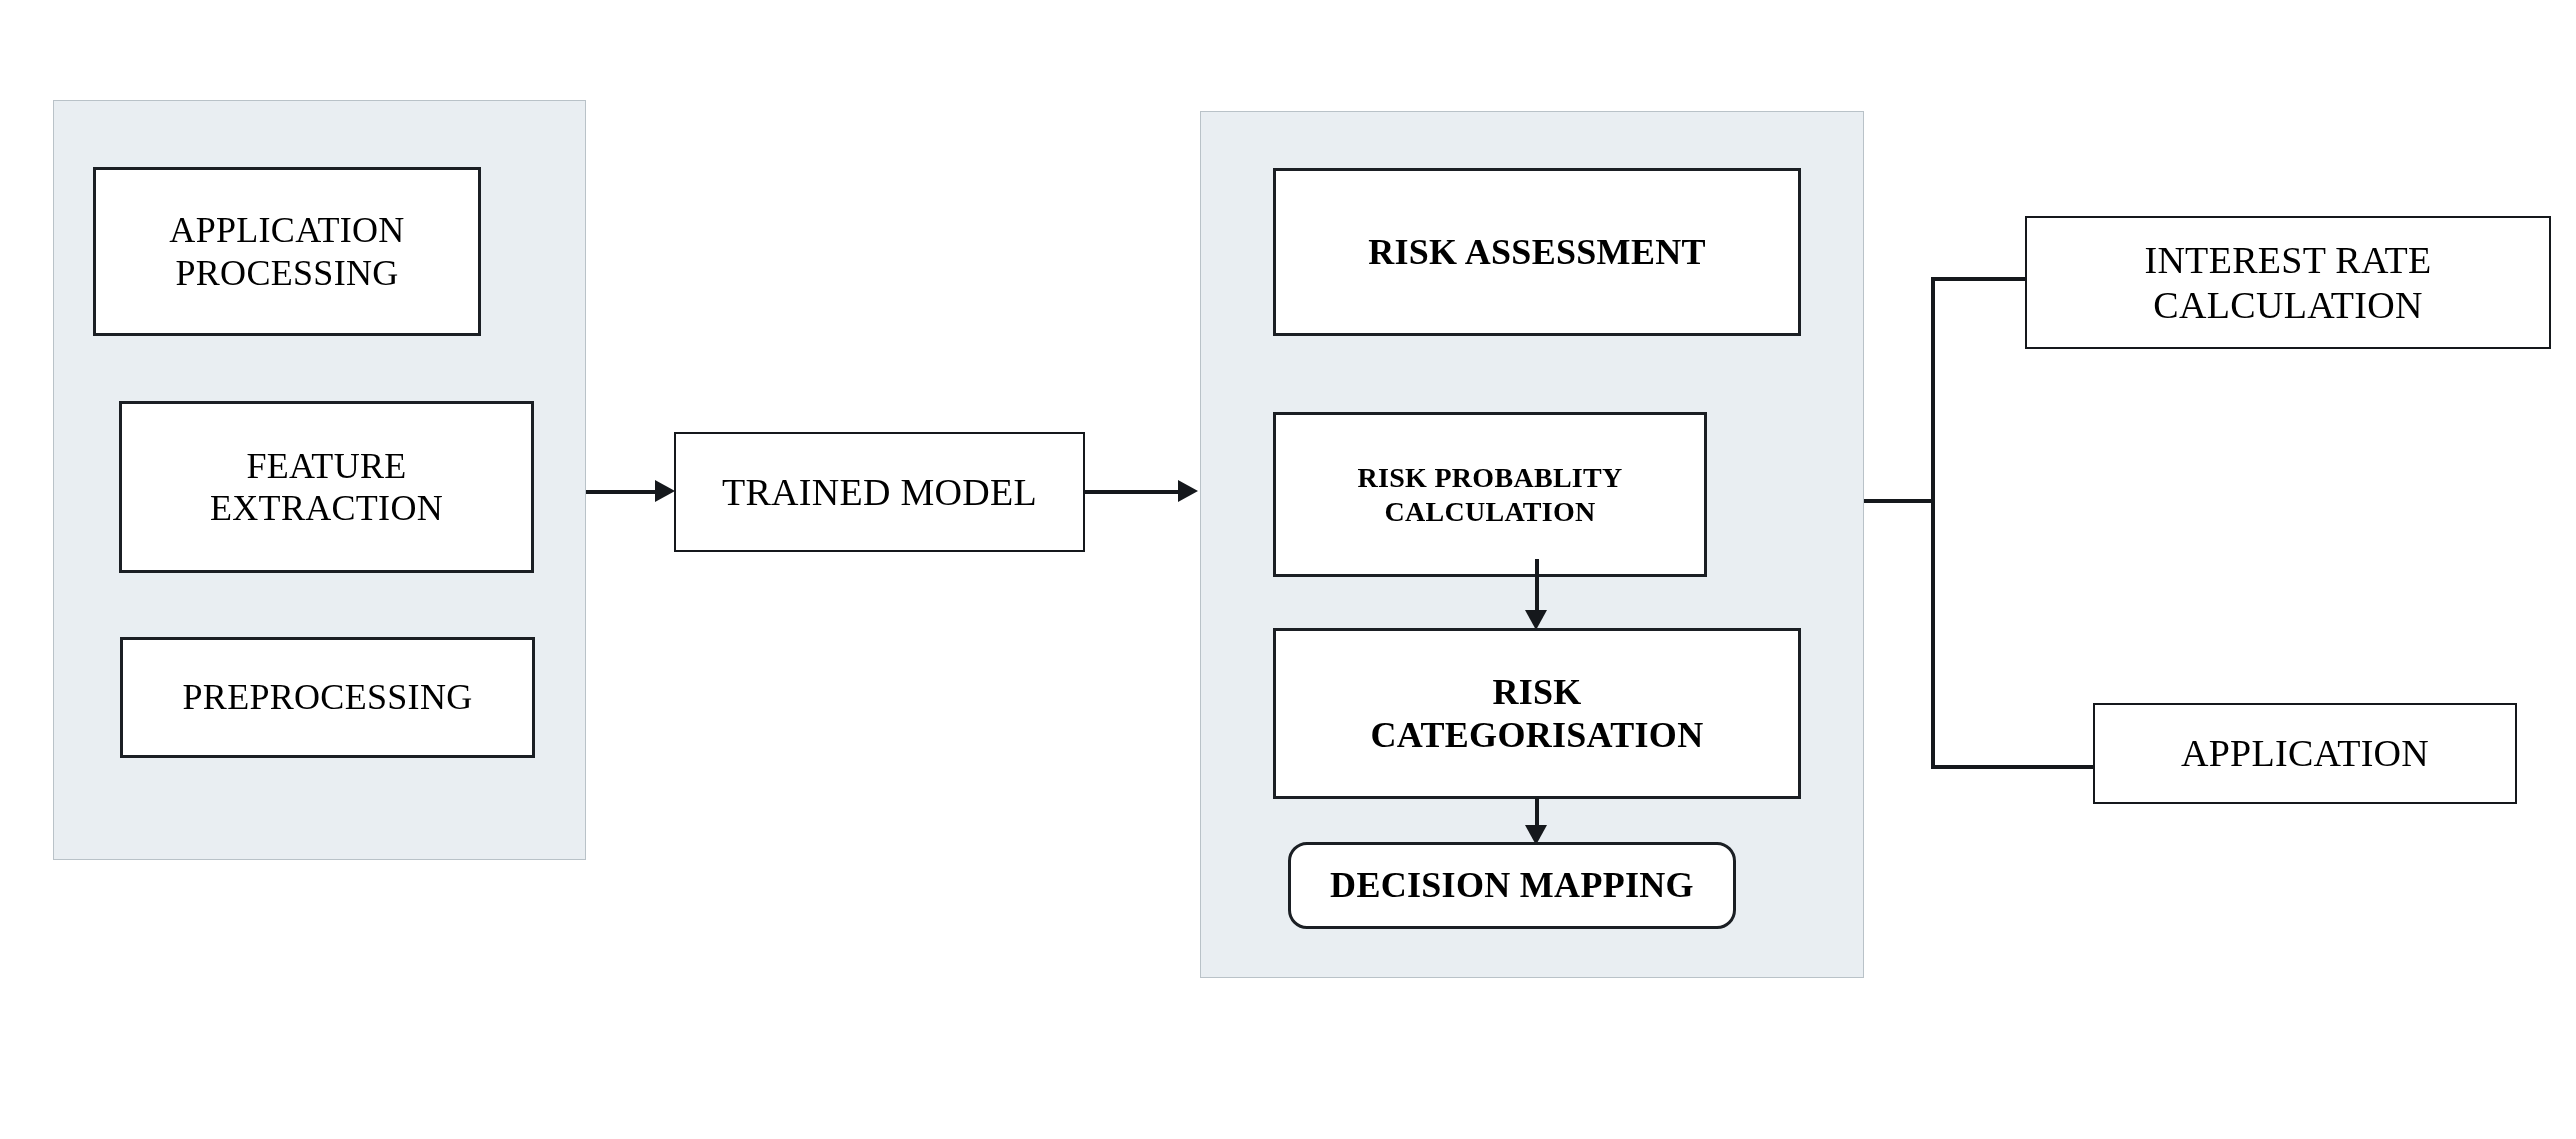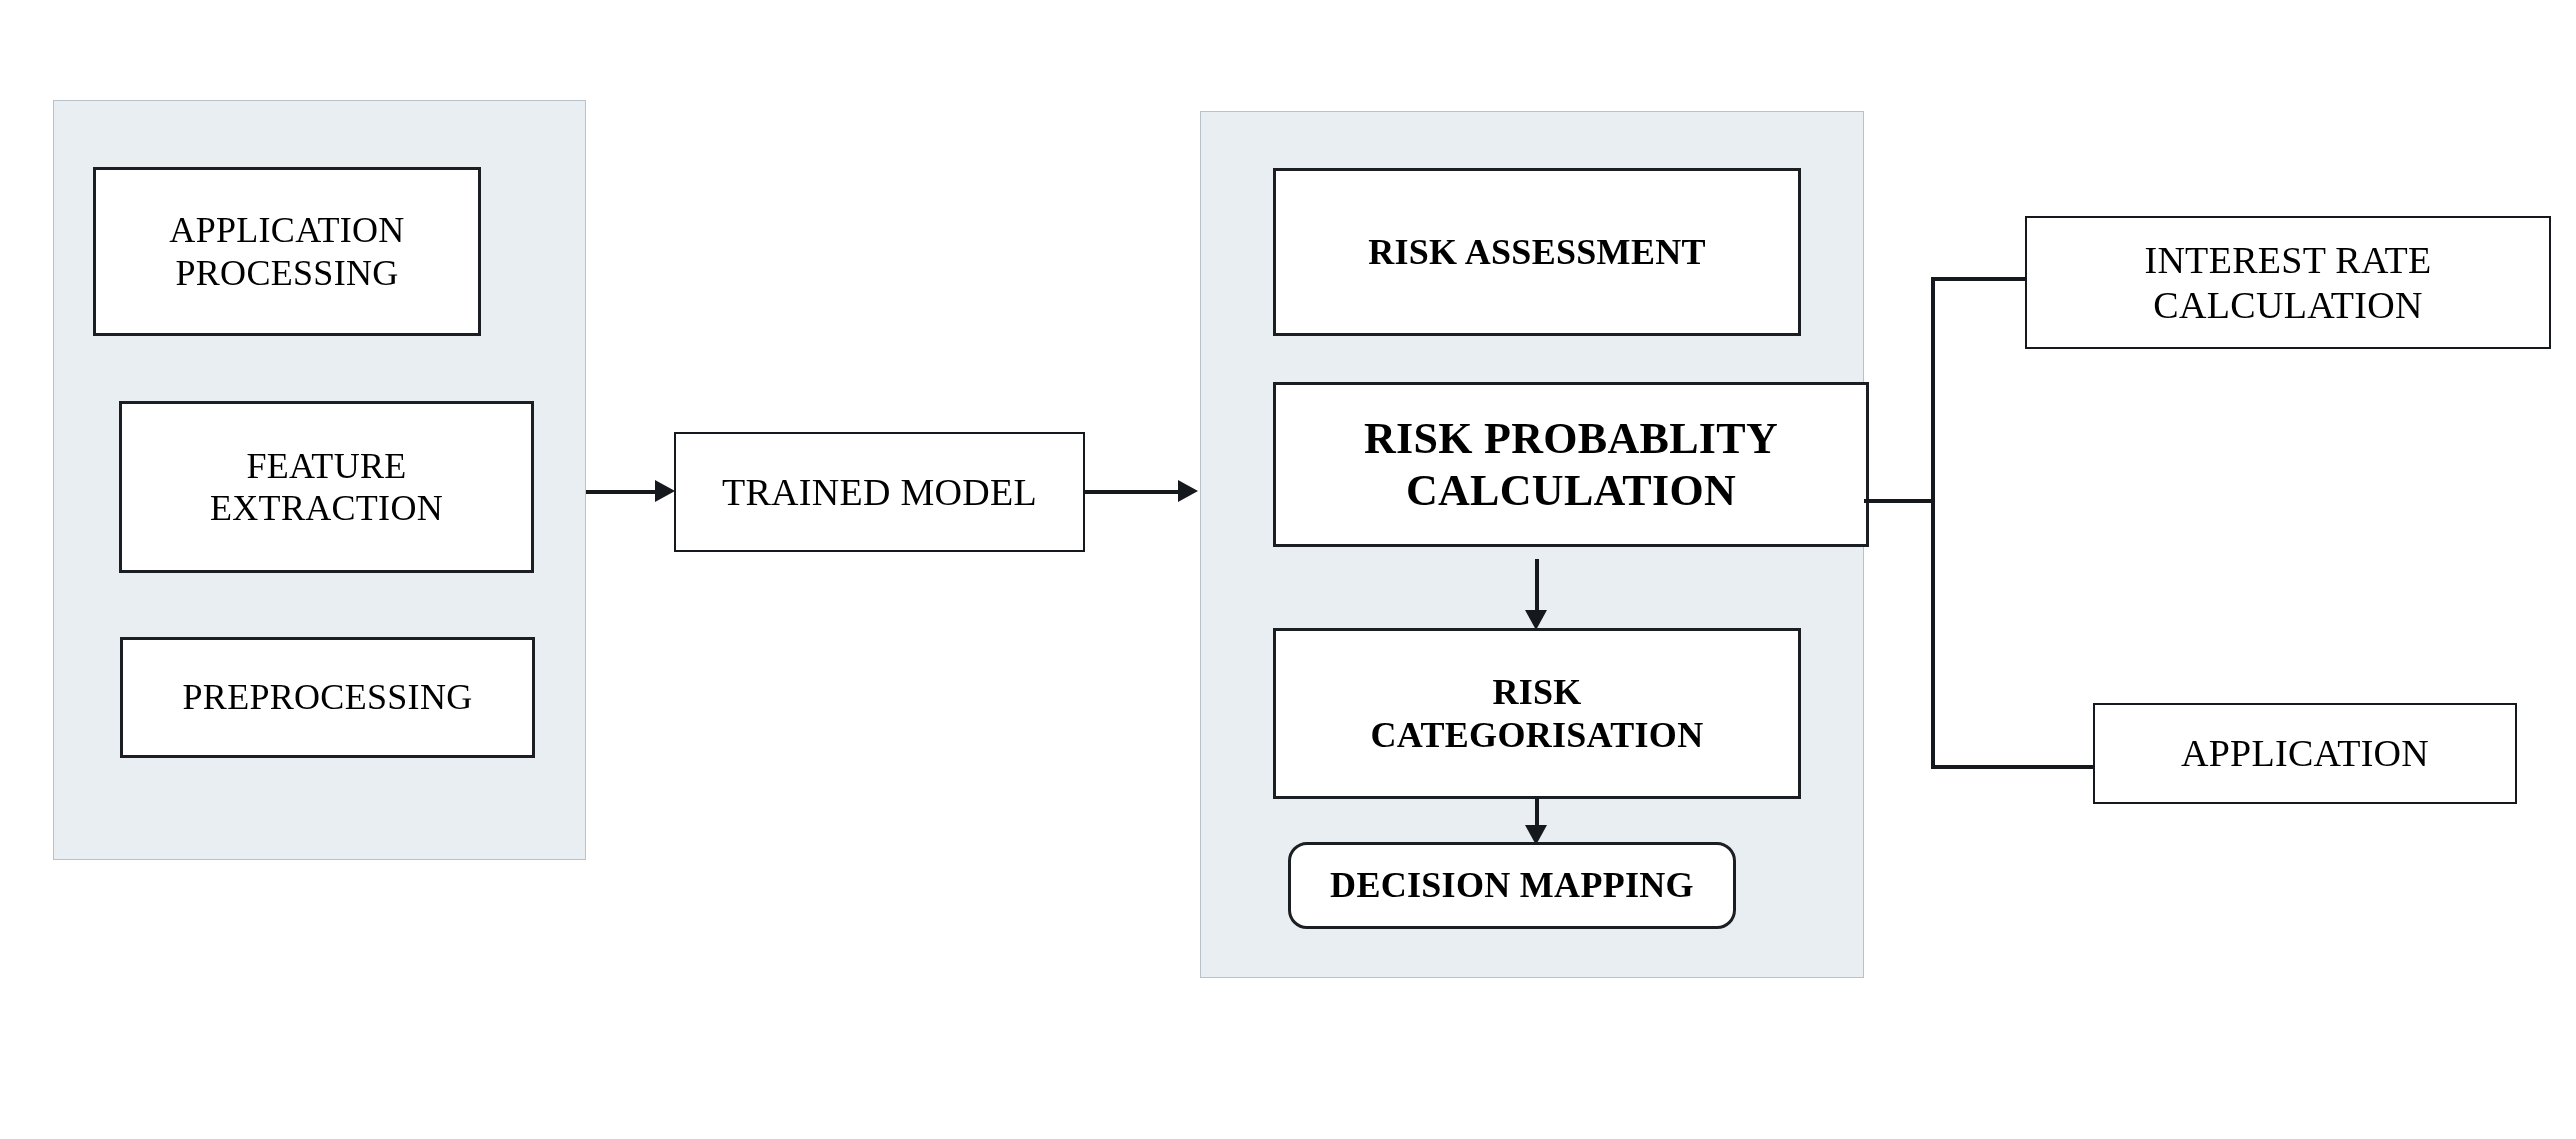--- a/index.html
+++ b/index.html
@@ -114,21 +114,21 @@
 
   <div class="line-h" style="left:1085px; top:490px; width:95px;"></div>
   <div class="arrow-right" style="left:1178px; top:480px;"></div>
 
   <div class="group-panel" style="left:1200px; top:111px; width:664px; height:867px;"></div>
 
   <div class="node-box wt-bold" style="left:1273px; top:168px; width:528px; height:168px; font-size:36px;">
     <span class="node-text">RISK ASSESSMENT</span>
   </div>
 
-  <div class="node-box wt-bold" style="left:1273px; top:382px; width:596px; height:165px; font-size:44px;">
+  <div class="node-box wt-bold" style="left:1273px; top:412px; width:434px; height:165px; font-size:28px;">
     <span class="node-text">RISK PROBABLITY
 CALCULATION</span>
   </div>
 
   <div class="line-v" style="left:1535px; top:559px; height:56px;"></div>
   <div class="arrow-down" style="left:1525px; top:610px;"></div>
 
   <div class="node-box wt-bold" style="left:1273px; top:628px; width:528px; height:171px; font-size:36px;">
     <span class="node-text">RISK
 CATEGORISATION</span>

